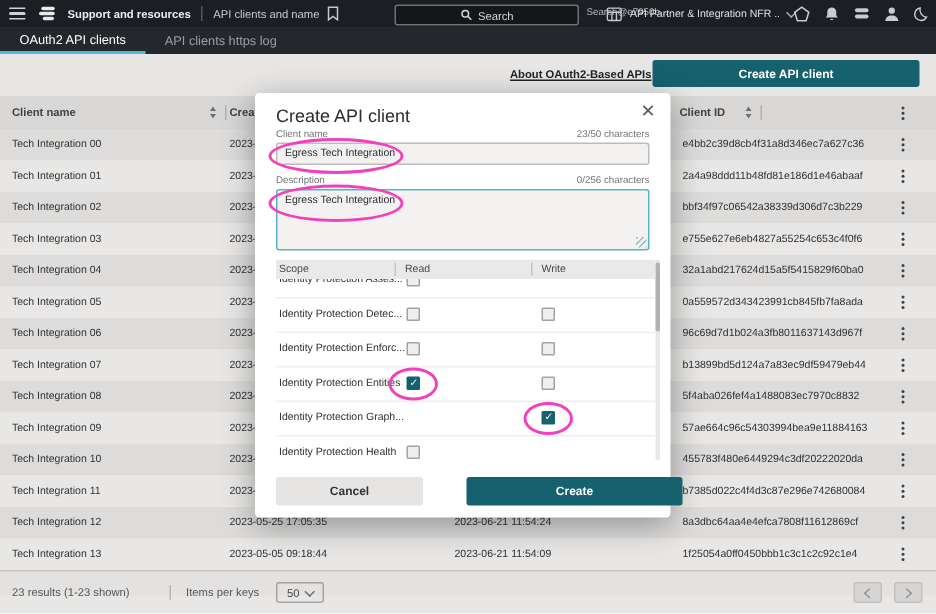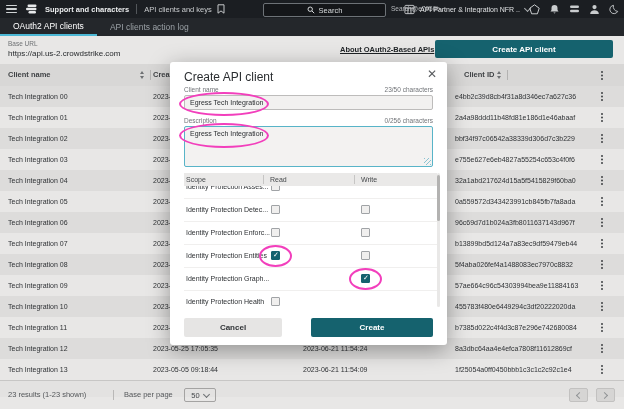--- a/index.html
+++ b/index.html
@@ -30,21 +30,21 @@
   .baseurl{position:absolute;left:8px;top:40px;}
   .baseurl .l{font-size:6.5px;color:#6e7174;}
   .baseurl .v{font-size:8px;color:#26292c;margin-top:2px;}
   .aboutlink{position:absolute;left:340px;top:45px;display:flex;align-items:flex-end;gap:3px;font-size:7.5px;font-weight:600;
     color:#1e2225;text-decoration:underline;cursor:pointer;}
   .createbtn{position:absolute;left:435px;top:40px;width:178px;height:18px;background:#15626e;color:#fff;border:none;border-radius:2px;
     font-size:8px;font-weight:700;font-family:inherit;cursor:pointer;}
   
   .thead{position:absolute;left:0;top:64px;width:624px;height:22px;background:#d8d7d6;}
   .thead span{position:absolute;top:0;height:22px;line-height:22px;font-size:7.5px;font-weight:600;color:#3f4245;white-space:nowrap;}
-  .hname{left:8px;}  .hcreated{left:153px;width:90px;overflow:hidden;} .hid{left:464px;}
+  .hname{left:8px;}  .hcreated{left:153px;width:90px;overflow:hidden;} .hid{left:453px;}
   .sort{position:absolute;width:5px;height:8px;top:7px;}
   .sort::before{content:"";position:absolute;top:0;left:0;border-left:2.5px solid transparent;border-right:2.5px solid transparent;border-bottom:3px solid #6d7073;}
   .sort::after{content:"";position:absolute;top:5px;left:0;border-left:2.5px solid transparent;border-right:2.5px solid transparent;border-top:3px solid #6d7073;}
   .hdiv{position:absolute;top:6px;width:1px;height:10px;background:#b3b2b1;}
   .tbody{position:absolute;left:0;top:86px;width:624px;}
   .trow{position:relative;width:624px;height:21px;}
   .trow.even{background:#dddcdb;} .trow.odd{background:#e8e7e6;}
   .trow span{position:absolute;top:0;height:21px;line-height:21px;font-size:7px;color:#2e3134;white-space:nowrap;}
   .c-name{left:8px;} .c-created{left:153px;} .c-updated{left:303px;} .c-id{left:455px;width:138px;overflow:hidden;}
   .kebab{position:absolute;left:601px;top:6px;width:2px;height:2px;background:#3f4245;border-radius:50%;
@@ -97,21 +97,21 @@
   .cbw.read{left:87px;} .cbw.write{left:177px;}
   .cbw.checked{background:#15626e;border-color:#15626e;}
   .cbw.checked::before{content:"\2713";position:absolute;left:1px;top:-1px;font-size:7px;color:#fff;}
   .cbw.annotated::after{content:"";position:absolute;left:-13px;top:-7px;width:29px;height:18px;
     border:2.5px solid #f23fbc;border-radius:50%;}
   .mscroll{position:absolute;left:267px;top:111px;width:3px;height:134px;background:#e9e8e7;border-radius:2px;}
   .mscroll i{position:absolute;left:0;top:2px;width:3px;height:46px;background:#b3b2b1;border-radius:2px;display:block;}
   .mbtn{position:absolute;top:256px;height:19px;border:none;border-radius:2px;font-size:8px;font-weight:700;
     font-family:inherit;cursor:pointer;}
   .mcancel{left:14px;width:98px;background:#e6e5e4;color:#303336;}
-  .mcreate{left:141px;width:122px;background:#15626e;color:#fff;}
+  .mcreate{left:141px;width:144px;background:#15626e;color:#fff;}
   
   svg{display:block;}
 </style>
 </head>
 <body>
 
 <div id="screen">
 
   <header class="topbar">
     <span class="burger">
@@ -121,23 +121,23 @@
       </span>
     <span class="logo">
       <svg width="13" height="12" viewBox="0 0 13 12">
         <g fill="#e8eaeb">
             <rect x="2.5" y="1.5" width="9" height="2.4" rx="1.2"></rect>
             <rect x="1" y="4.8" width="10.5" height="2.4" rx="1.2"></rect>
             <rect x="3.5" y="8.1" width="7.5" height="2.4" rx="1.2"></rect>
           </g>
       </svg>
     </span>
-    <span class="prod">Support and characters</span>
+    <span class="prod">Support and resources</span>
     <span class="vdiv"></span>
-    <span class="pagelab">API clients and keys</span>
+    <span class="pagelab">API clients and name</span>
     <span class="bkm">
       <svg width="8" height="10" viewBox="0 0 8 10">
           <path d="M1 .8h6v8.4L4 6.9 1 9.2z" fill="none" stroke="#c6c8ca" stroke-width="1"></path>
         </svg>
     </span>
     <div class="searchbox">
       <svg width="8" height="8" viewBox="0 0 8 8">
         <circle cx="3.2" cy="3.2" r="2.2" fill="none" stroke="#d8dbdd" stroke-width="1"></circle>
           <line x1="5" y1="5" x2="7.2" y2="7.2" stroke="#d8dbdd" stroke-width="1"></line>
       </svg>
@@ -183,27 +183,23 @@
       <span>
         <svg width="10" height="11" viewBox="0 0 11 11">
             <path d="M9.6 7.6A4.6 4.6 0 1 1 4.9.9a5.3 5.3 0 0 0 4.7 6.7z" fill="none" stroke="#c9ccce" stroke-width="1"></path>
           </svg>
       </span>
     </div>
   </header>
 
   <nav class="tabs">
     <div class="tab active">OAuth2 API clients</div>
-    <div class="tab">API clients action log</div>
+    <div class="tab">API clients https log</div>
   </nav>
 
-  <div class="baseurl">
-    <div class="l">Base URL</div>
-    <div class="v">https://api.us-2.crowdstrike.com</div>
-  </div>
   <div class="aboutlink">
     <span>About OAuth2-Based APIs</span>
     <svg width="8" height="8" viewBox="0 0 9 9">
       <rect x="0.7" y="2.3" width="6" height="6" fill="none" stroke="#1e2225" stroke-width="1"></rect>
       <path d="M4.6.7h3.7v3.7M8.1.9 4.3 4.7" fill="none" stroke="#1e2225" stroke-width="1"></path>
     </svg>
   </div>
   <button class="createbtn">Create API client</button>
 
   <div class="thead">
@@ -327,21 +323,21 @@
       <span class="c-created">2023-05-05 09:18:44</span>
       <span class="c-updated">2023-06-21 11:54:09</span>
       <span class="c-id">1f25054a0ff0450bbb1c3c1c2c92c1e4</span>
       <i class="kebab"></i>
     </div>
   </div>
 
   <footer class="statusbar">
     <span class="txt fres">23 results (1-23 shown)</span>
     <i class="fdiv"></i>
-    <span class="txt fipp">Base per page</span>
+    <span class="txt fipp">Items per keys</span>
     <div class="ippsel">
       <span>50</span>
       <span class="chev"></span>
     </div>
     <div class="pgbtn pgprev">
         <span class="chev"></span>
       </div>
     <div class="pgbtn pgnext">
         <span class="chev"></span>
       </div>

